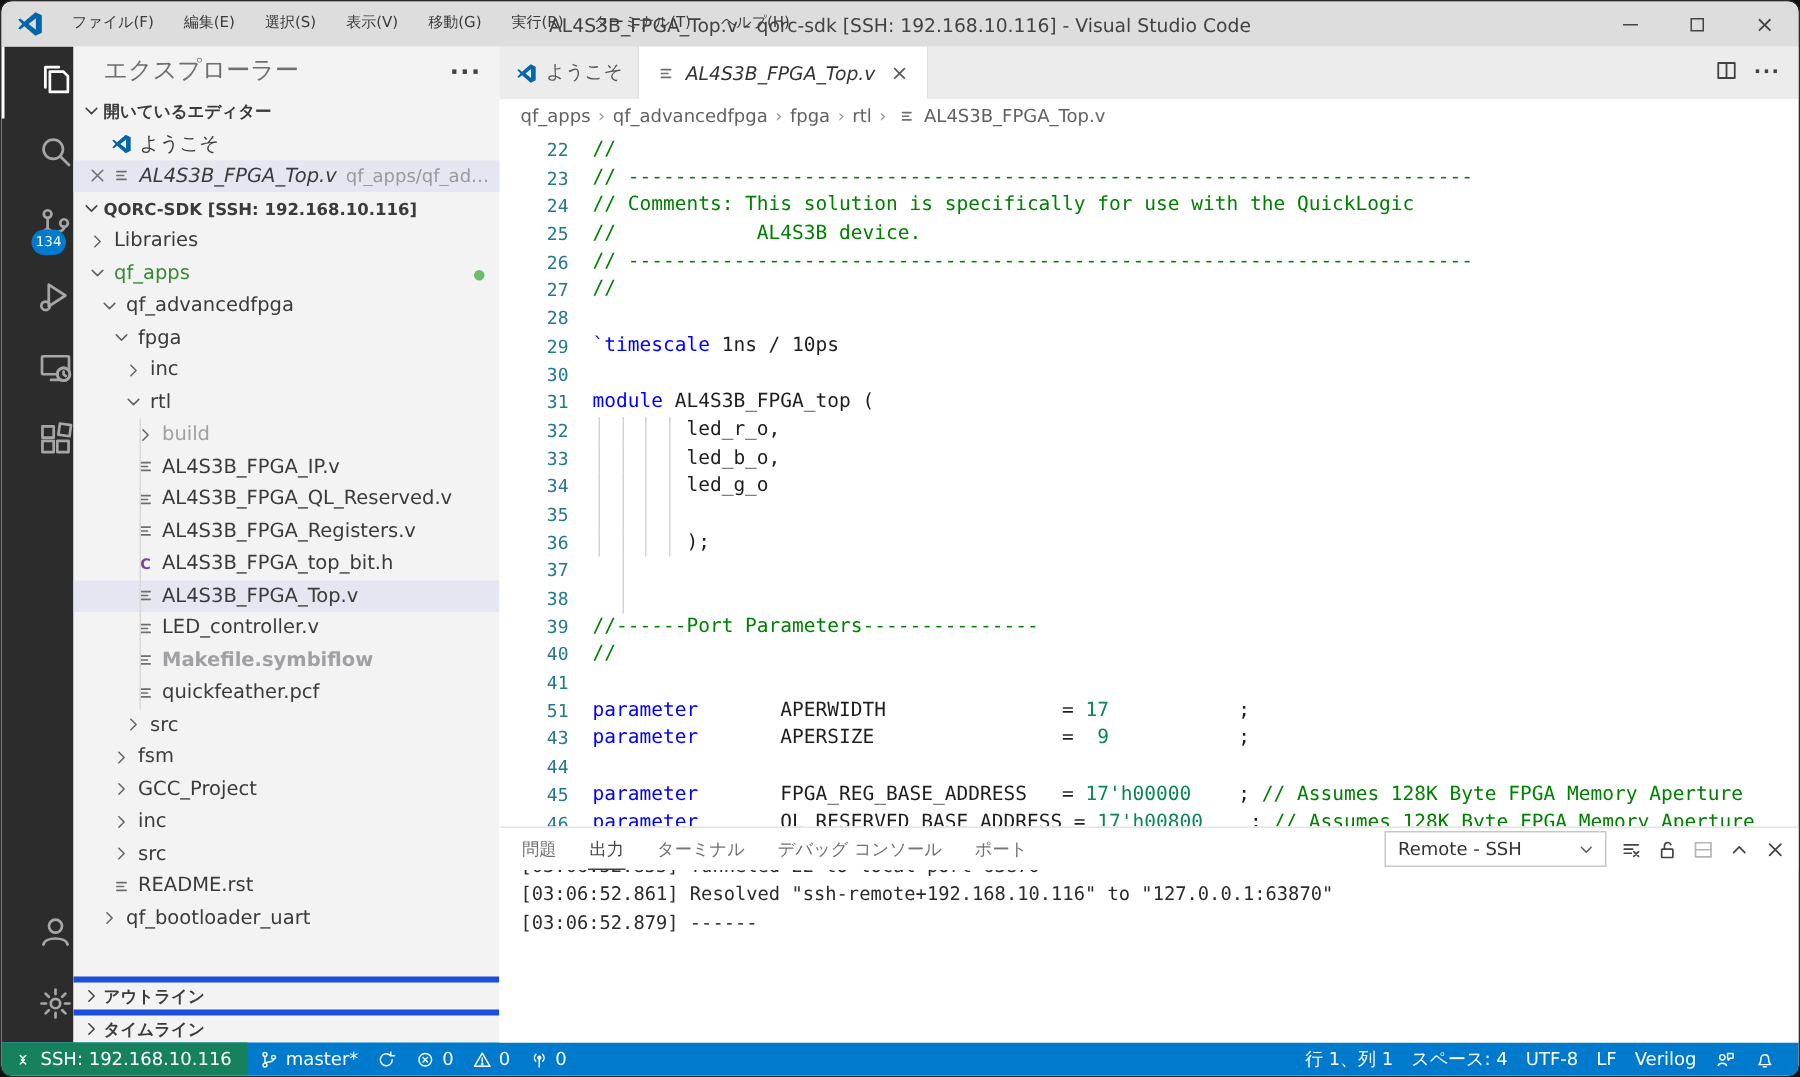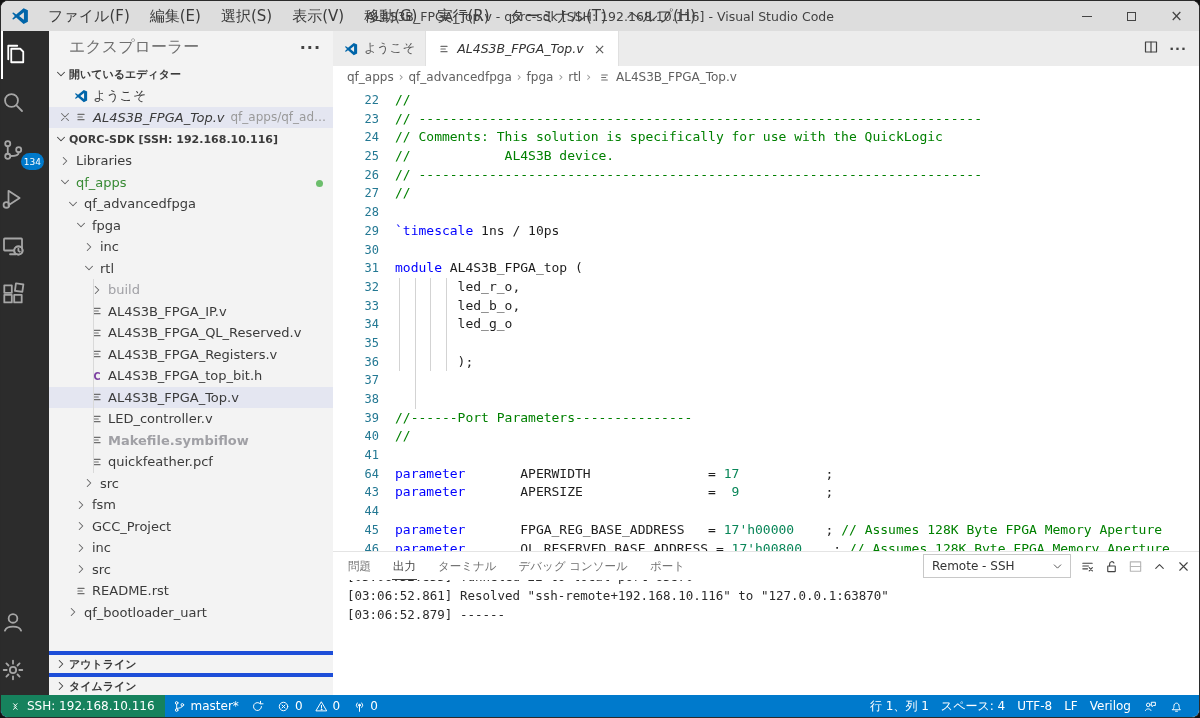--- a/index.html
+++ b/index.html
@@ -5,33 +5,33 @@
   * { margin:0; padding:0; box-sizing:border-box; }
   html,body { width:1200px; height:718px; background:#111; }
   body { font-family:"DejaVu Sans", sans-serif; font-size:13px; }
   .window { position:relative; width:1200px; height:718px; border-radius:8px; overflow:hidden;
             border:1px solid #2b2b2b; background:#fff; display:flex; flex-direction:column; }
 
   
   .titlebar { height:30px; background:#dddddd; display:flex; align-items:center; flex:0 0 auto; position:relative; }
   .tb-logo { width:18px; height:18px; margin:0 10px 0 10px; flex:0 0 auto; }
   .menu { display:flex; gap:2px; }
-  .menu-item { padding:0 9px; line-height:30px; color:#3b3b3b; font-size:15px; cursor:default; }
+  .menu-item { padding:0 9px; line-height:30px; color:#3b3b3b; font-size:10px; cursor:default; }
   .tb-title { position:absolute; left:0; right:0; text-align:center; color:#424242; font-size:12.5px; pointer-events:none; }
   .tb-controls { margin-left:auto; display:flex; align-items:center; height:100%; z-index:2; }
   .tb-btn { width:45px; height:100%; display:flex; align-items:center; justify-content:center; color:#444; }
   .glyph-min { display:inline-block; width:10px; border-bottom:1px solid #444; }
   .glyph-max { display:inline-block; width:9px; height:9px; border:1px solid #444; }
   .glyph-close { font-size:15px; line-height:1; }
 
   .main { flex:1 1 auto; display:flex; min-height:0; }
 
   
   .activitybar { width:48px; background:#2c2c2c; display:flex; flex-direction:column; flex:0 0 auto; }
-  .ab-item { position:relative; width:48px; height:48px; display:flex; align-items:center; justify-content:flex-start; color:#a6a6a6; }
+  .ab-item { position:relative; width:48px; height:48px; display:flex; align-items:center; justify-content:flex-end; color:#a6a6a6; }
   .ab-item.active { color:#fff; border-left:2px solid #fff; }
   .ab-item svg { width:24px; height:24px; }
   .ab-badge { position:absolute; right:5px; bottom:5px; min-width:17px; height:17px; border-radius:9px; background:#007acc;
               color:#fff; font-size:9px; display:flex; align-items:center; justify-content:center; padding:0 3px; }
   .ab-spacer { flex:1; }
 
   
   .sidebar { width:284px; background:#f3f3f3; flex:0 0 auto; display:flex; flex-direction:column; min-height:0; font-size:13px; color:#616161; }
   .sb-title { height:32px; display:flex; align-items:center; padding:0 12px 0 20px; color:#6f6f6f; font-size:16px; flex:0 0 auto; }
   .sb-title .more { margin-left:auto; letter-spacing:1px; color:#424242; font-weight:bold; }
@@ -569,21 +569,21 @@
           </div>
           <div class="code-line">
             <span class="gutter">40</span>
             <span class="line-text"><span class="seg-c">//</span></span>
           </div>
           <div class="code-line">
             <span class="gutter">41</span>
             <span class="line-text"></span>
           </div>
           <div class="code-line">
-            <span class="gutter">64</span>
+            <span class="gutter">51</span>
             <span class="line-text"><span class="seg-k">parameter</span><span class="seg-t">       APERWIDTH               = </span><span class="seg-num">17</span><span class="seg-t">           ;</span></span>
           </div>
           <div class="code-line">
             <span class="gutter">43</span>
             <span class="line-text"><span class="seg-k">parameter</span><span class="seg-t">       APERSIZE                =  </span><span class="seg-num">9</span><span class="seg-t">           ;</span></span>
           </div>
           <div class="code-line">
             <span class="gutter">44</span>
             <span class="line-text"></span>
           </div>

